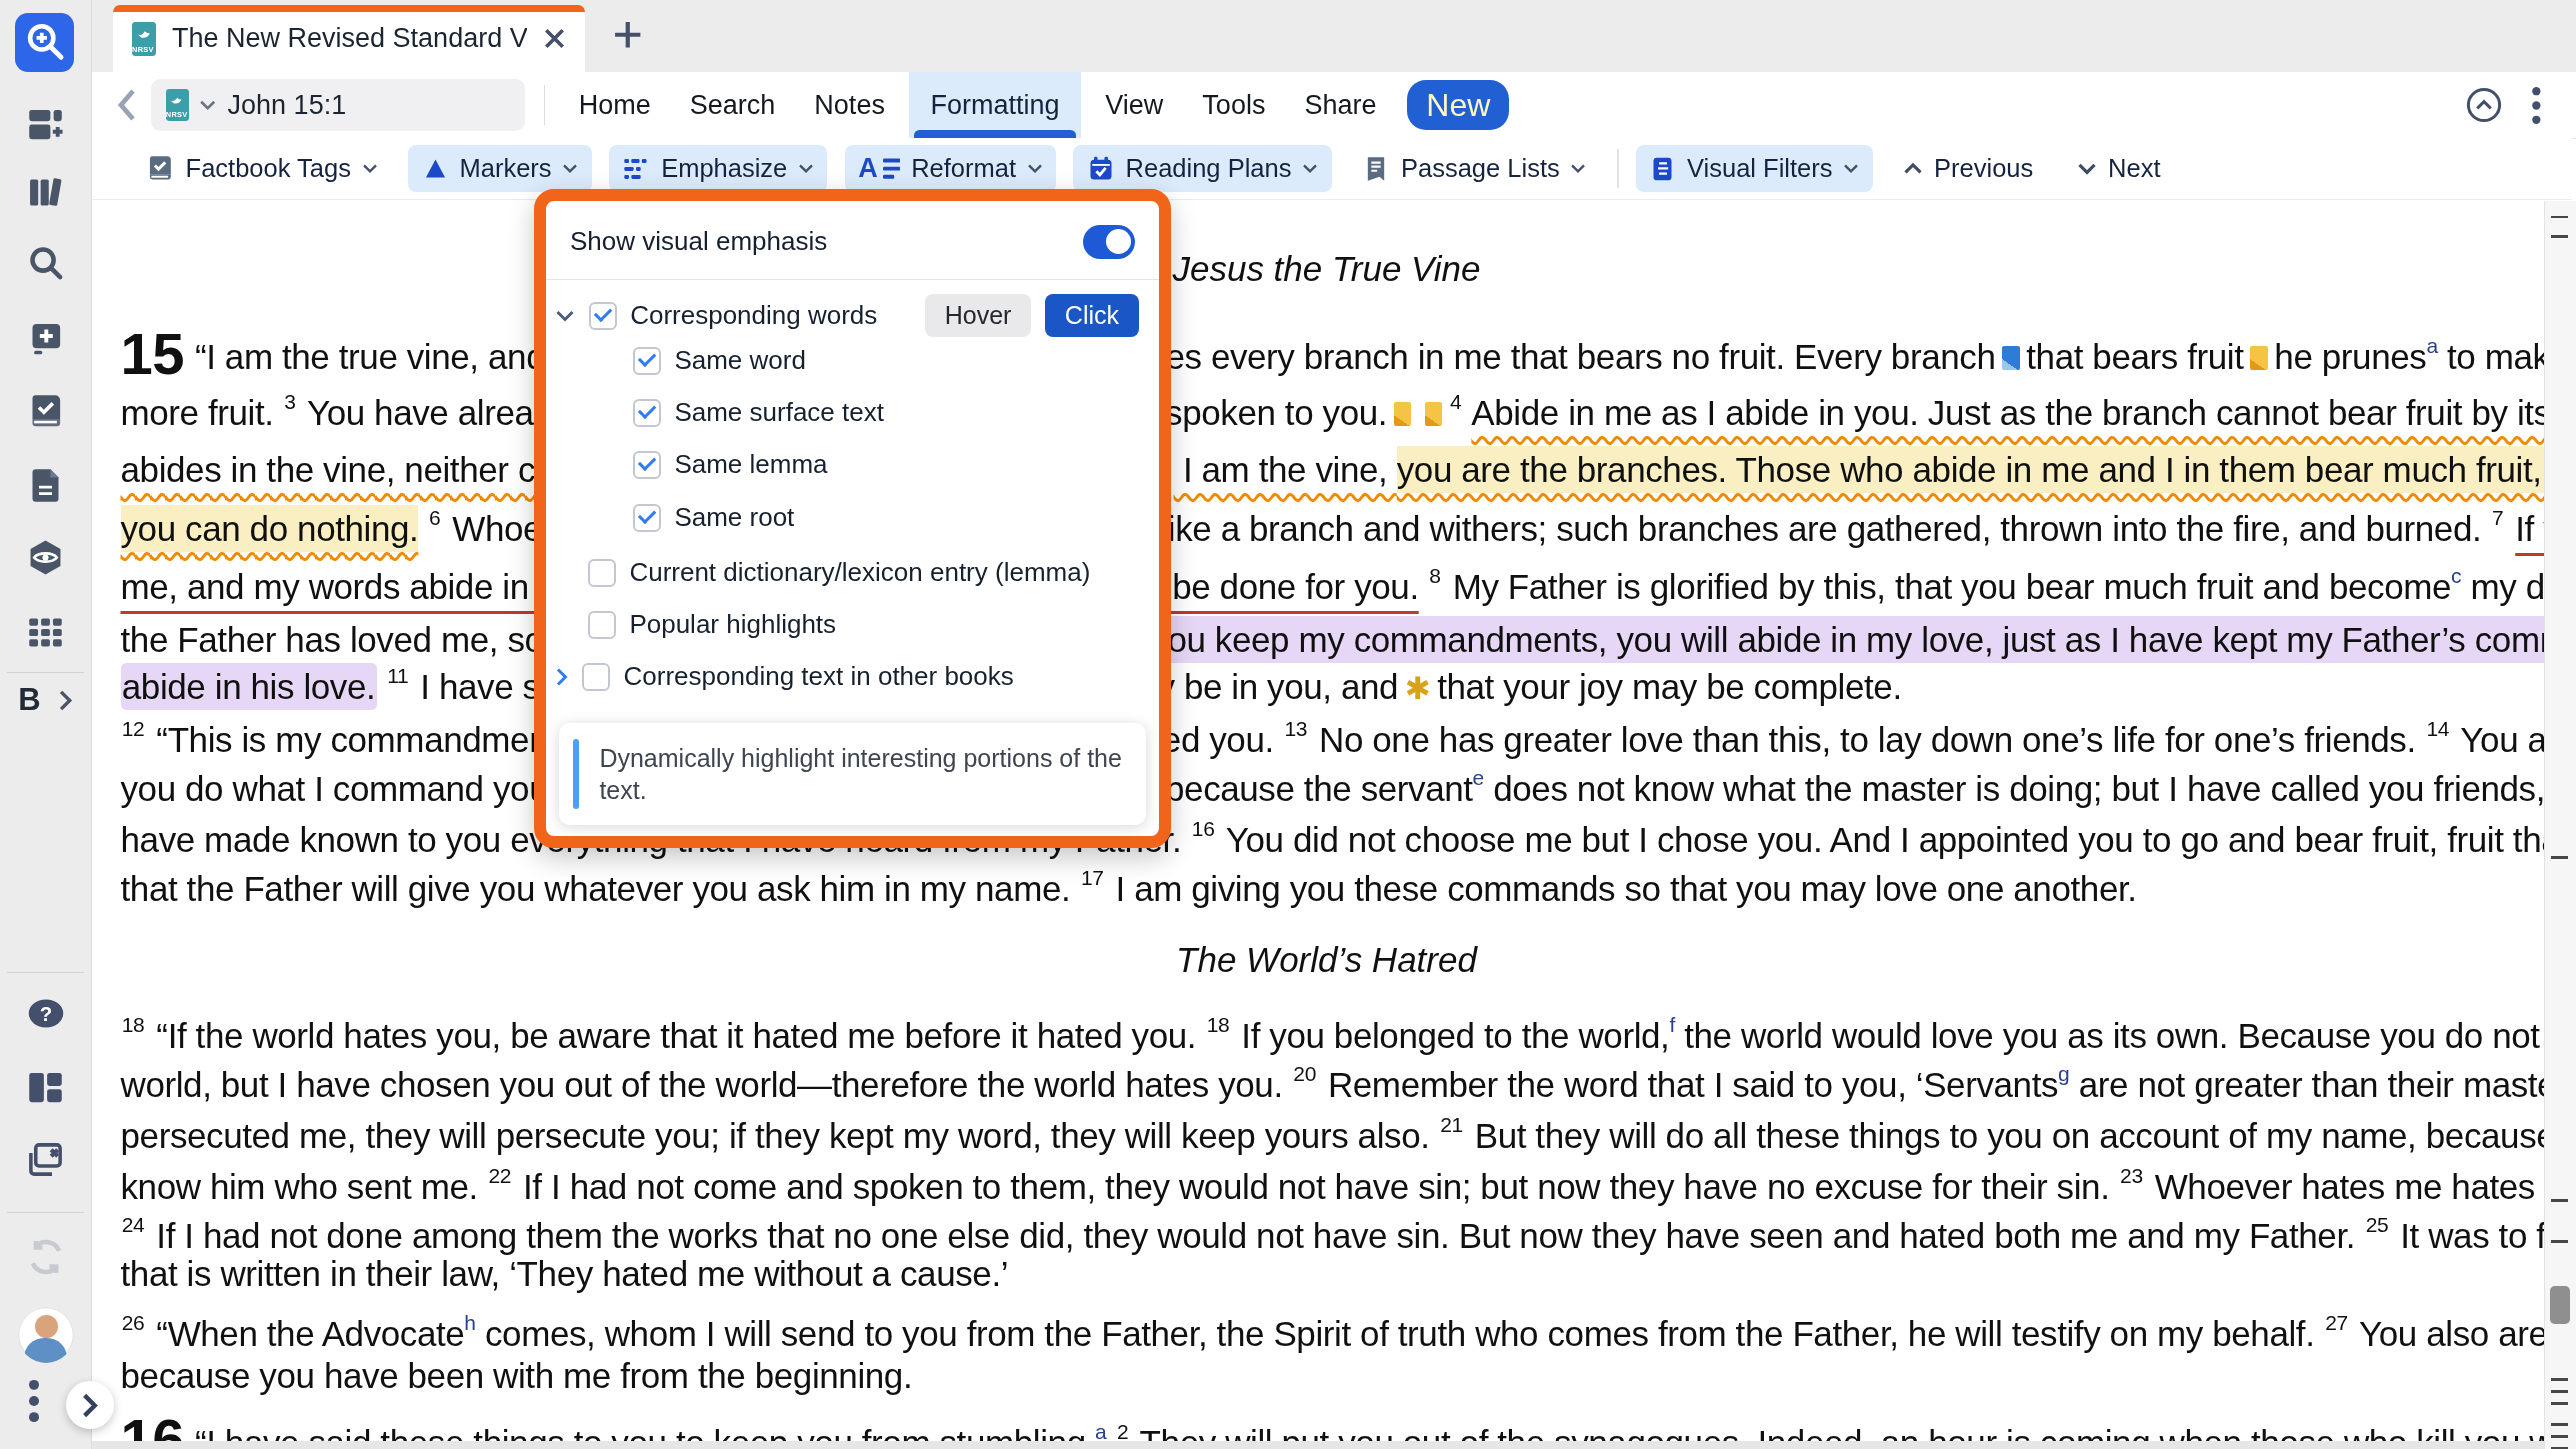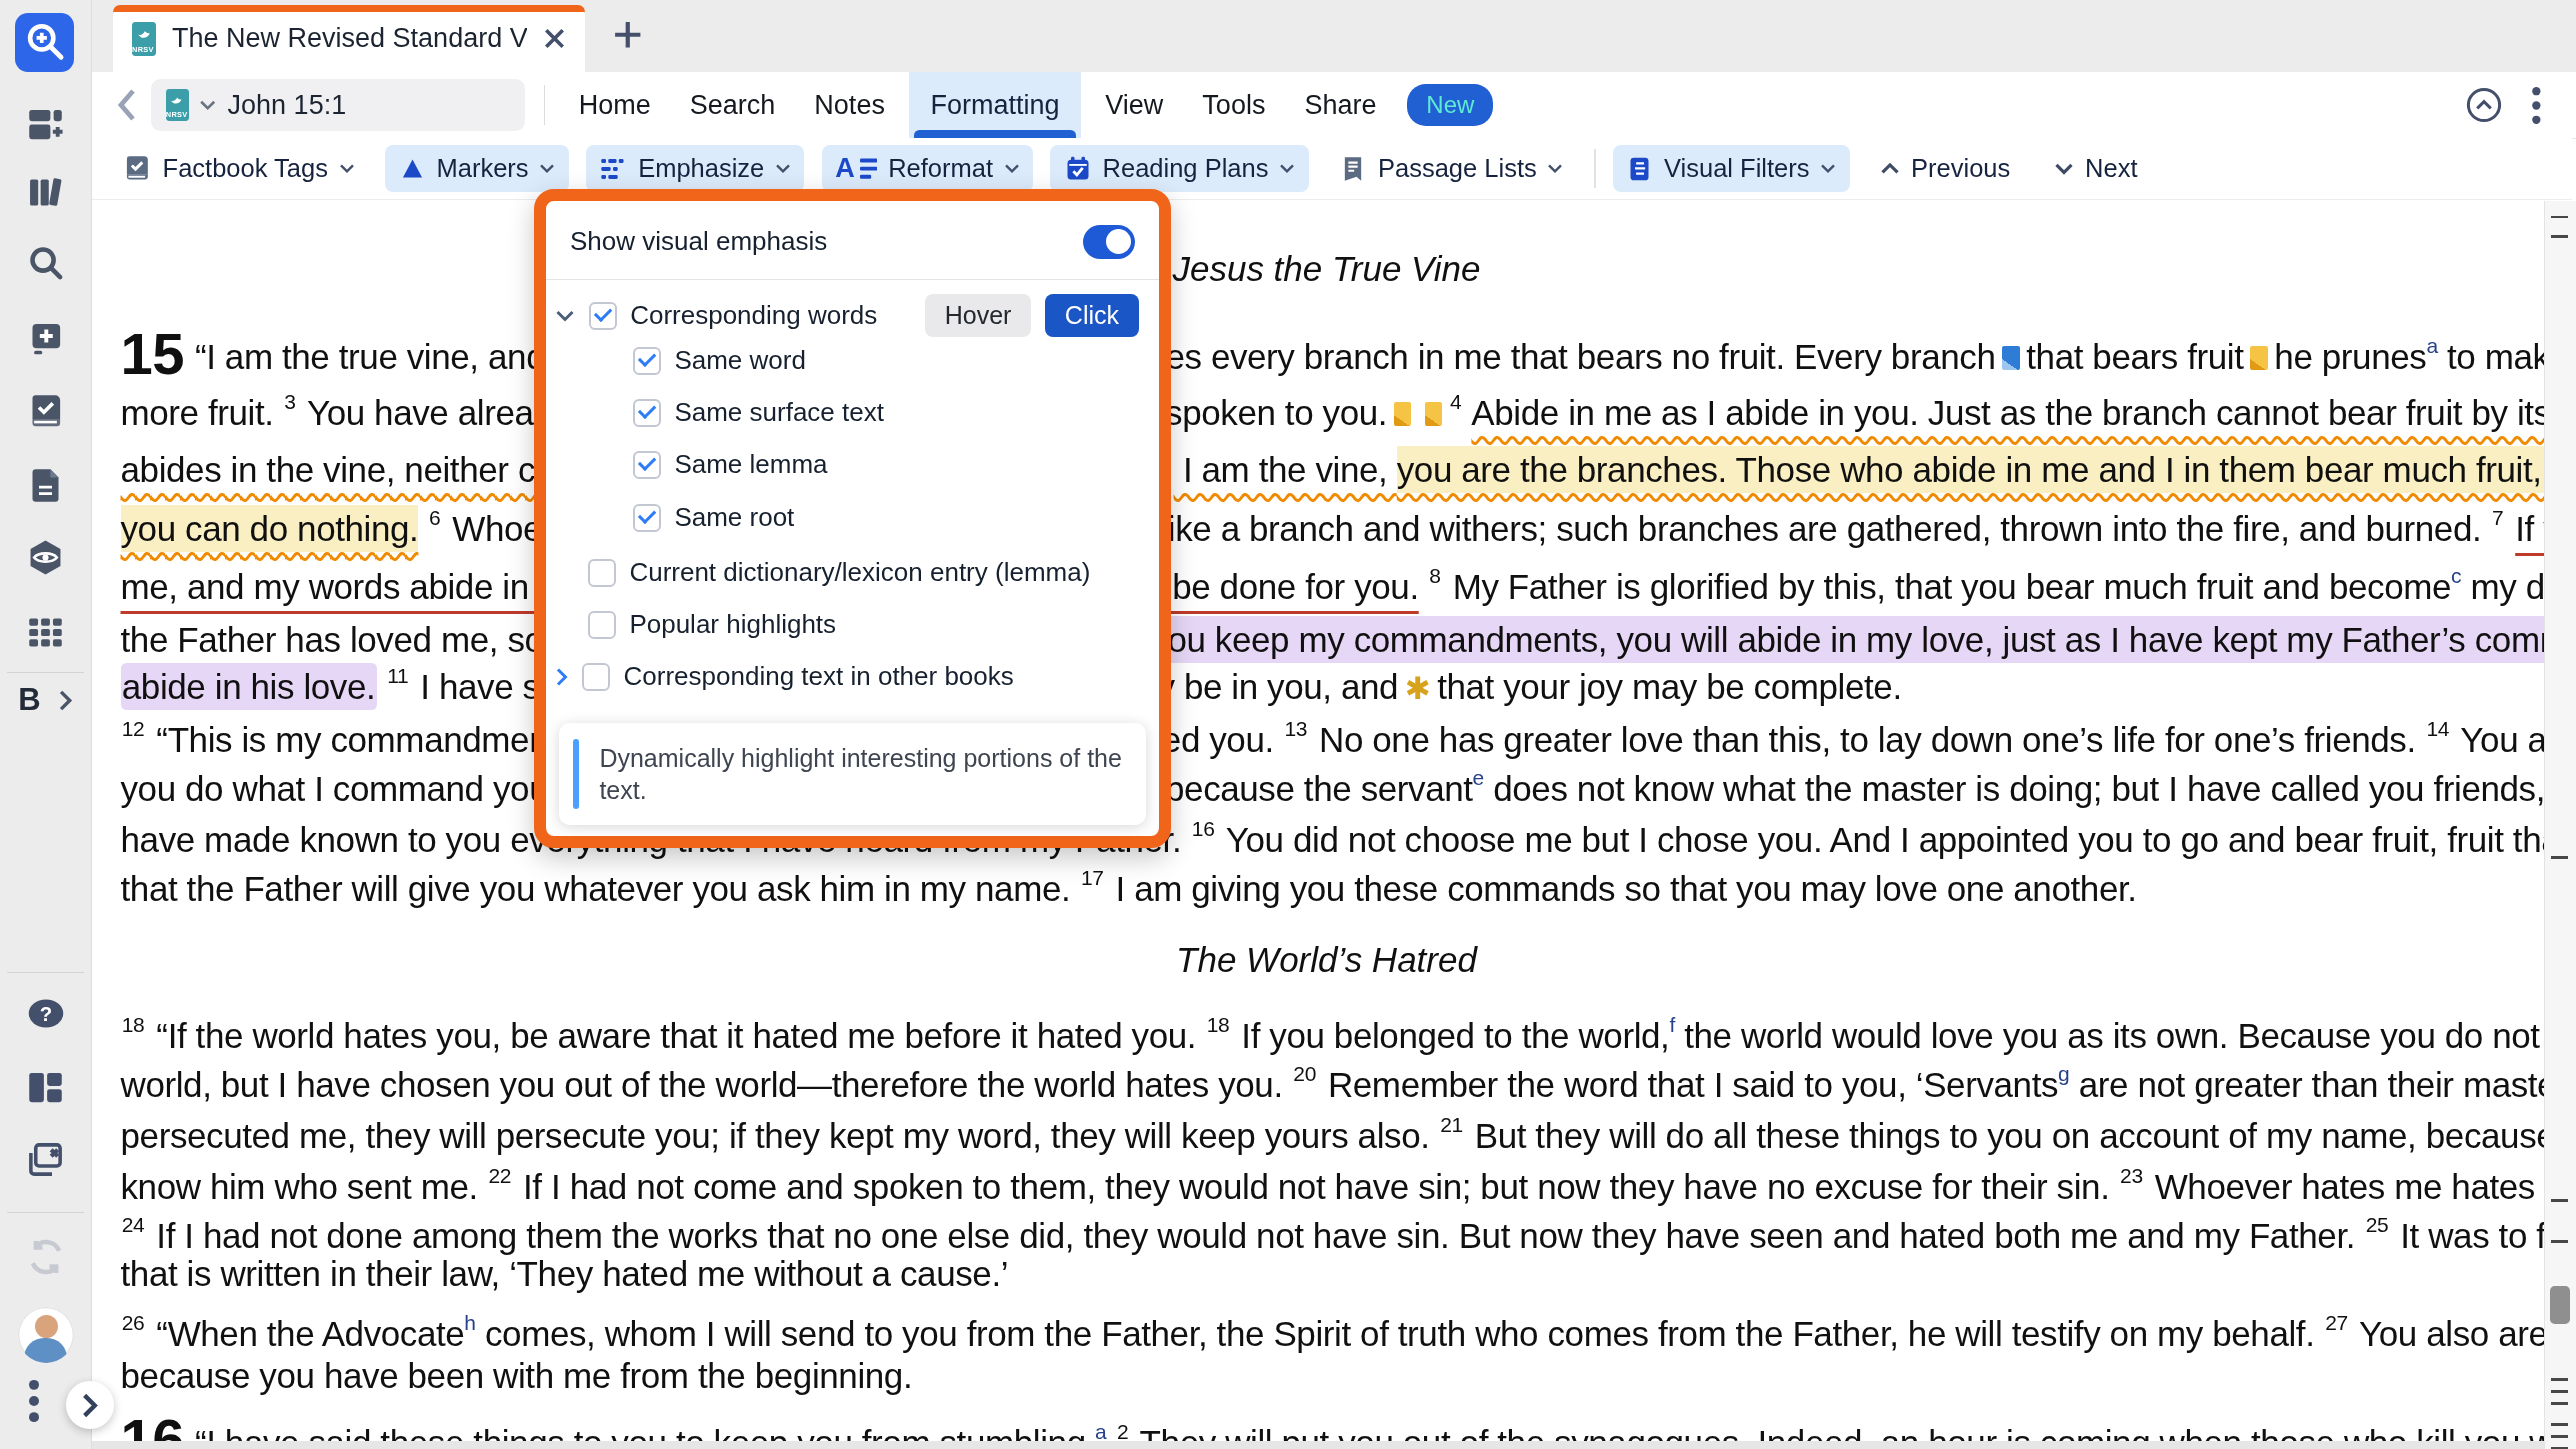--- a/index.html
+++ b/index.html
@@ -34,25 +34,25 @@
   .navrow{position:absolute;left:91px;top:72px;right:0;height:66px;background:#fff;border-bottom:1.3px solid #E7E7E7;}
   .back{position:absolute;left:19px;top:14.8px;width:34px;height:36px;display:flex;align-items:center;justify-content:center;}
   .ref-field{position:absolute;left:60px;top:7.4px;width:374px;height:52px;background:#F0F0F2;border-radius:9.4px;
              display:flex;align-items:center;gap:10.7px;padding:0 14.8px;box-sizing:border-box;}
   .ref-text{font-size:27px;color:#1B2430;}
   .nav-div{position:absolute;left:453px;top:12.7px;width:1.3px;height:40px;background:#DCDCDC;}
   .menu{position:absolute;left:473px;top:0;height:66px;display:flex;align-items:stretch;gap:9.4px;}
   .menu-item{display:flex;align-items:center;padding:0 14.8px;font-size:27px;color:#14181F;position:relative;}
   .menu-item.active{background:#DCEBFB;color:#15233D;padding:0 21.5px;}
   .menu-item.active::after{content:"";position:absolute;left:5.4px;right:5.4px;bottom:0;height:8px;background:#2160D3;border-radius:5.4px 5.4px 0 0;}
-  .new-pill{align-self:center;background:#2160D3;color:#5eead4;font-size:24px;border-radius:19px;padding:6.7px 19px;margin-left:6.7px;}
+  .new-pill{align-self:center;background:#2160D3;color:#fef9c3;font-size:32px;border-radius:19px;padding:6.7px 19px;margin-left:6.7px;}
   .nav-right{position:absolute;right:34px;top:0;height:66px;display:flex;align-items:center;gap:28px;}
   
   .toolbar{position:absolute;left:91px;top:138px;right:4px;height:62px;background:#fff;border-bottom:1.3px solid #ECECEC;
-           display:flex;align-items:center;padding-left:18px;gap:17.4px;box-sizing:border-box;}
+           display:flex;align-items:center;padding-left:41px;gap:17.4px;box-sizing:border-box;}
   .tb-item{display:flex;align-items:center;gap:10.7px;height:47px;padding:0 13.4px;border-radius:8px;
            font-size:25.5px;color:#16233E;white-space:nowrap;}
   .tb-item.chip{background:#DCEBFB;}
   .tb-div{width:1.3px;height:39px;background:#E2E2E2;}
   .rf-a{font-size:27px;font-weight:bold;color:#1C49C8;line-height:1;}
   
   .content{position:absolute;left:91px;top:201px;right:0;bottom:0;background:#fff;overflow:hidden;}
   .line{position:absolute;left:29.5px;white-space:nowrap;font-size:35px;line-height:51px;color:#101010;letter-spacing:-0.4px;z-index:1;}
   .chap{font-size:58px;font-weight:700;vertical-align:-5.4px;margin-right:10.7px;line-height:0;}
   .v{font-size:21px;vertical-align:16px;margin:0 2.7px 0 1.3px;}

